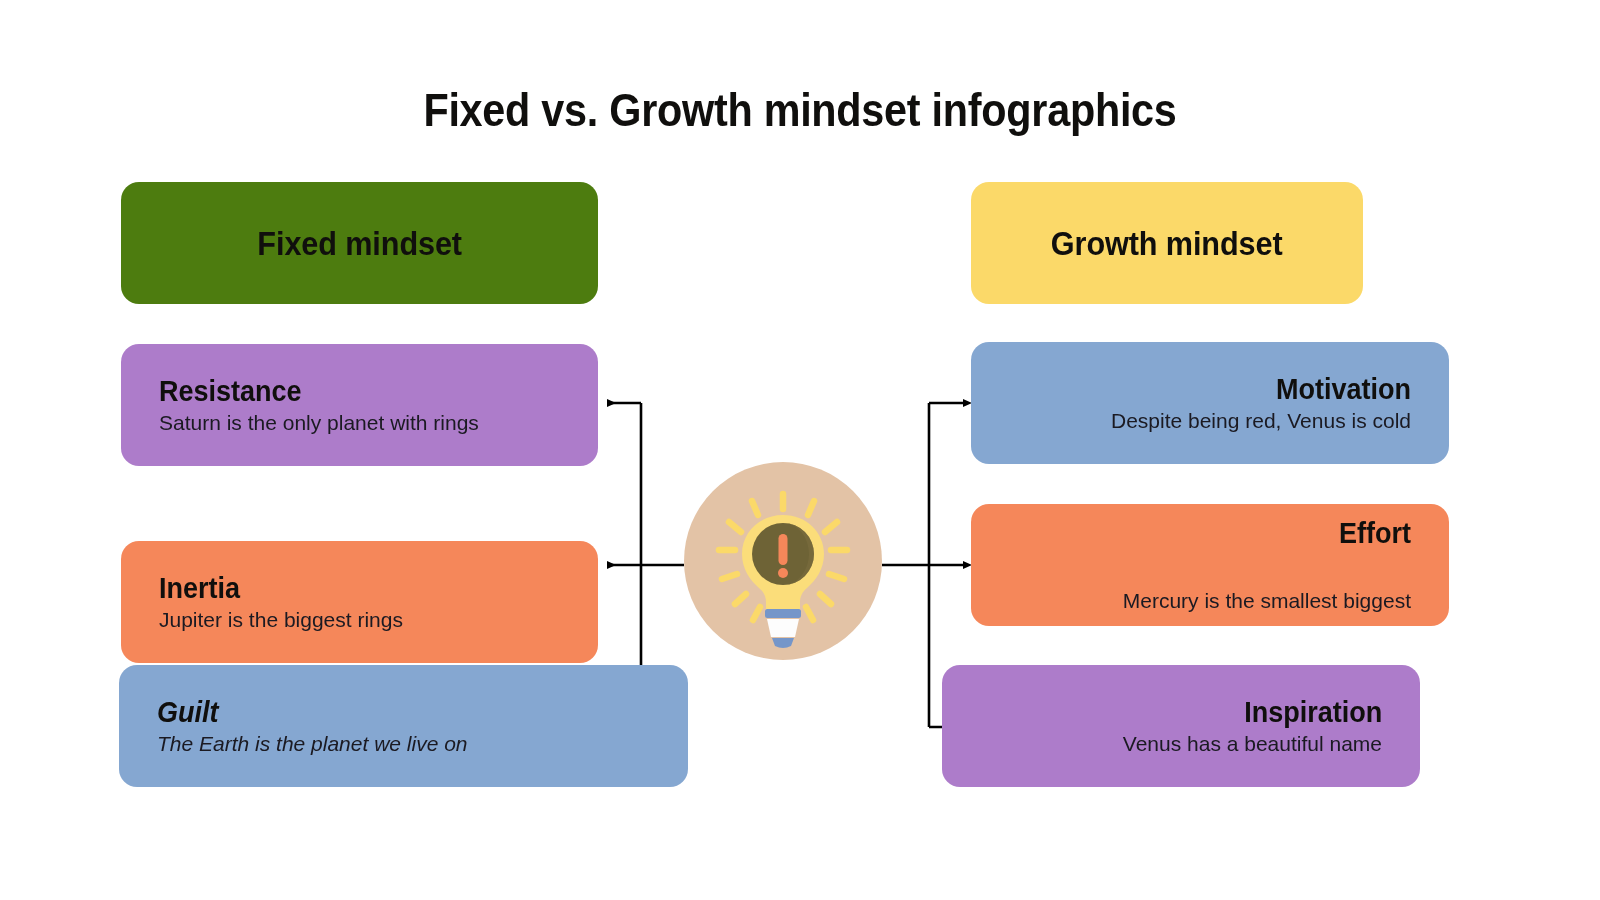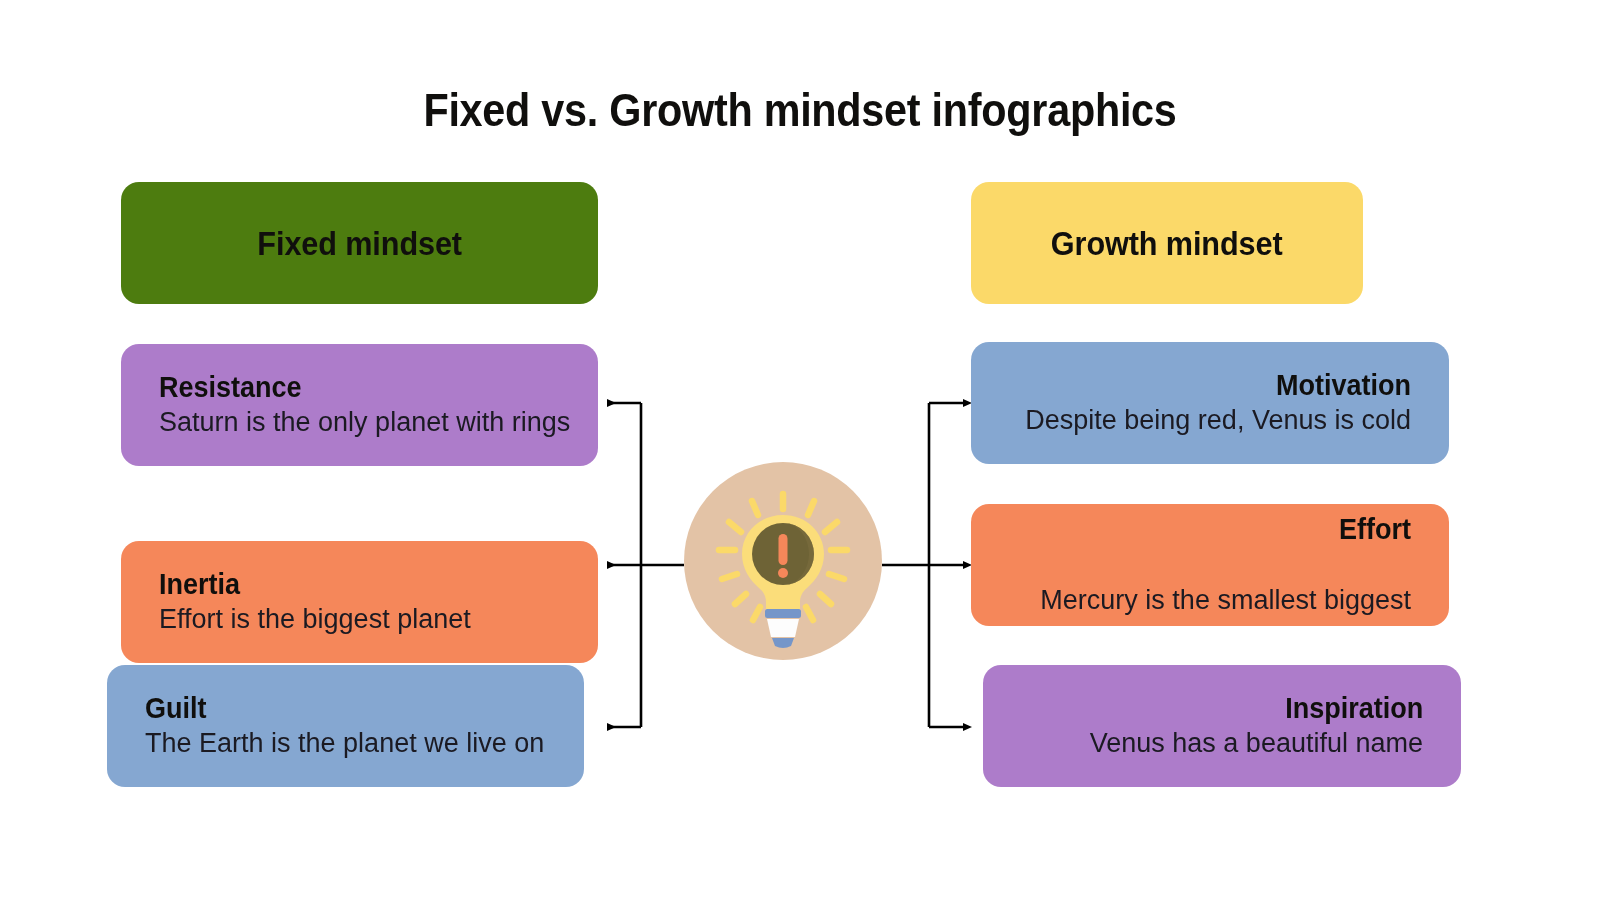--- a/index.html
+++ b/index.html
@@ -77,21 +77,21 @@
     transform: scaleX(0.9);
     white-space: nowrap;
     margin-bottom: 4px;
   }
   .content-card.left  .card-title { transform-origin: left center; }
   .content-card.right .card-title { transform-origin: right center; }
 
   .card-body {
     font-family: "Liberation Sans", sans-serif;
     font-weight: normal;
-    font-size: 27px;
+    font-size: 21px;
     line-height: 1.18;
     color: #1b1a22;
     white-space: nowrap;
   }
 
   
   #connectors {
     position: absolute;
     left: 0;
     top: 0;
@@ -145,43 +145,43 @@
     <span class="header-label">Fixed mindset</span>
   </div>
 
   <div class="card content-card left" style="left:121px; top:344px; width:477px; height:122px; background:#ad7cca;">
     <span class="card-title">Resistance</span>
     <span class="card-body">Saturn is the only planet with rings</span>
   </div>
 
   <div class="card content-card left" style="left:121px; top:505px; width:477px; height:122px; background:#f5875a;margin-top:36px;">
     <span class="card-title">Inertia</span>
-    <span class="card-body">Effort is the biggest planet</span>
-  </div>
-
-  <div class="card content-card left" style="left:107px; top:665px; width:477px; height:122px; background:#85a7d1;">
+    <span class="card-body">Jupiter is the biggest rings</span>
+  </div>
+
+  <div class="card content-card left" style="left:119px; top:665px; width:569px; height:122px; background:#85a7d1;font-style:italic;">
     <span class="card-title">Guilt</span>
     <span class="card-body">The Earth is the planet we live on</span>
   </div>
 
   <div class="card header-card" style="left:971px; top:182px; width:392px; height:122px; background:#fbd969;">
     <span class="header-label">Growth mindset</span>
   </div>
 
   <div class="card content-card right" style="left:971px; top:342px; width:478px; height:122px; background:#85a7d1;">
     <span class="card-title">Motivation</span>
     <span class="card-body">Despite being red, Venus is cold</span>
   </div>
 
   <div class="card content-card right" style="left:971px; top:504px; width:478px; height:122px; background:#f5875a;gap:36px;">
     <span class="card-title">Effort</span>
     <span class="card-body">Mercury is the smallest biggest</span>
   </div>
 
-  <div class="card content-card right" style="left:983px; top:665px; width:478px; height:122px; background:#ad7cca;">
+  <div class="card content-card right" style="left:942px; top:665px; width:478px; height:122px; background:#ad7cca;">
     <span class="card-title">Inspiration</span>
     <span class="card-body">Venus has a beautiful name</span>
   </div>
 
   <div id="bulb-badge">
     <svg viewBox="0 0 198 198" width="198" height="198" xmlns="http://www.w3.org/2000/svg">
 
       <circle cx="99" cy="99" r="99" fill="#e3c3a6"></circle>
 
       <g stroke="#fbd969" stroke-width="6.5" stroke-linecap="round">

